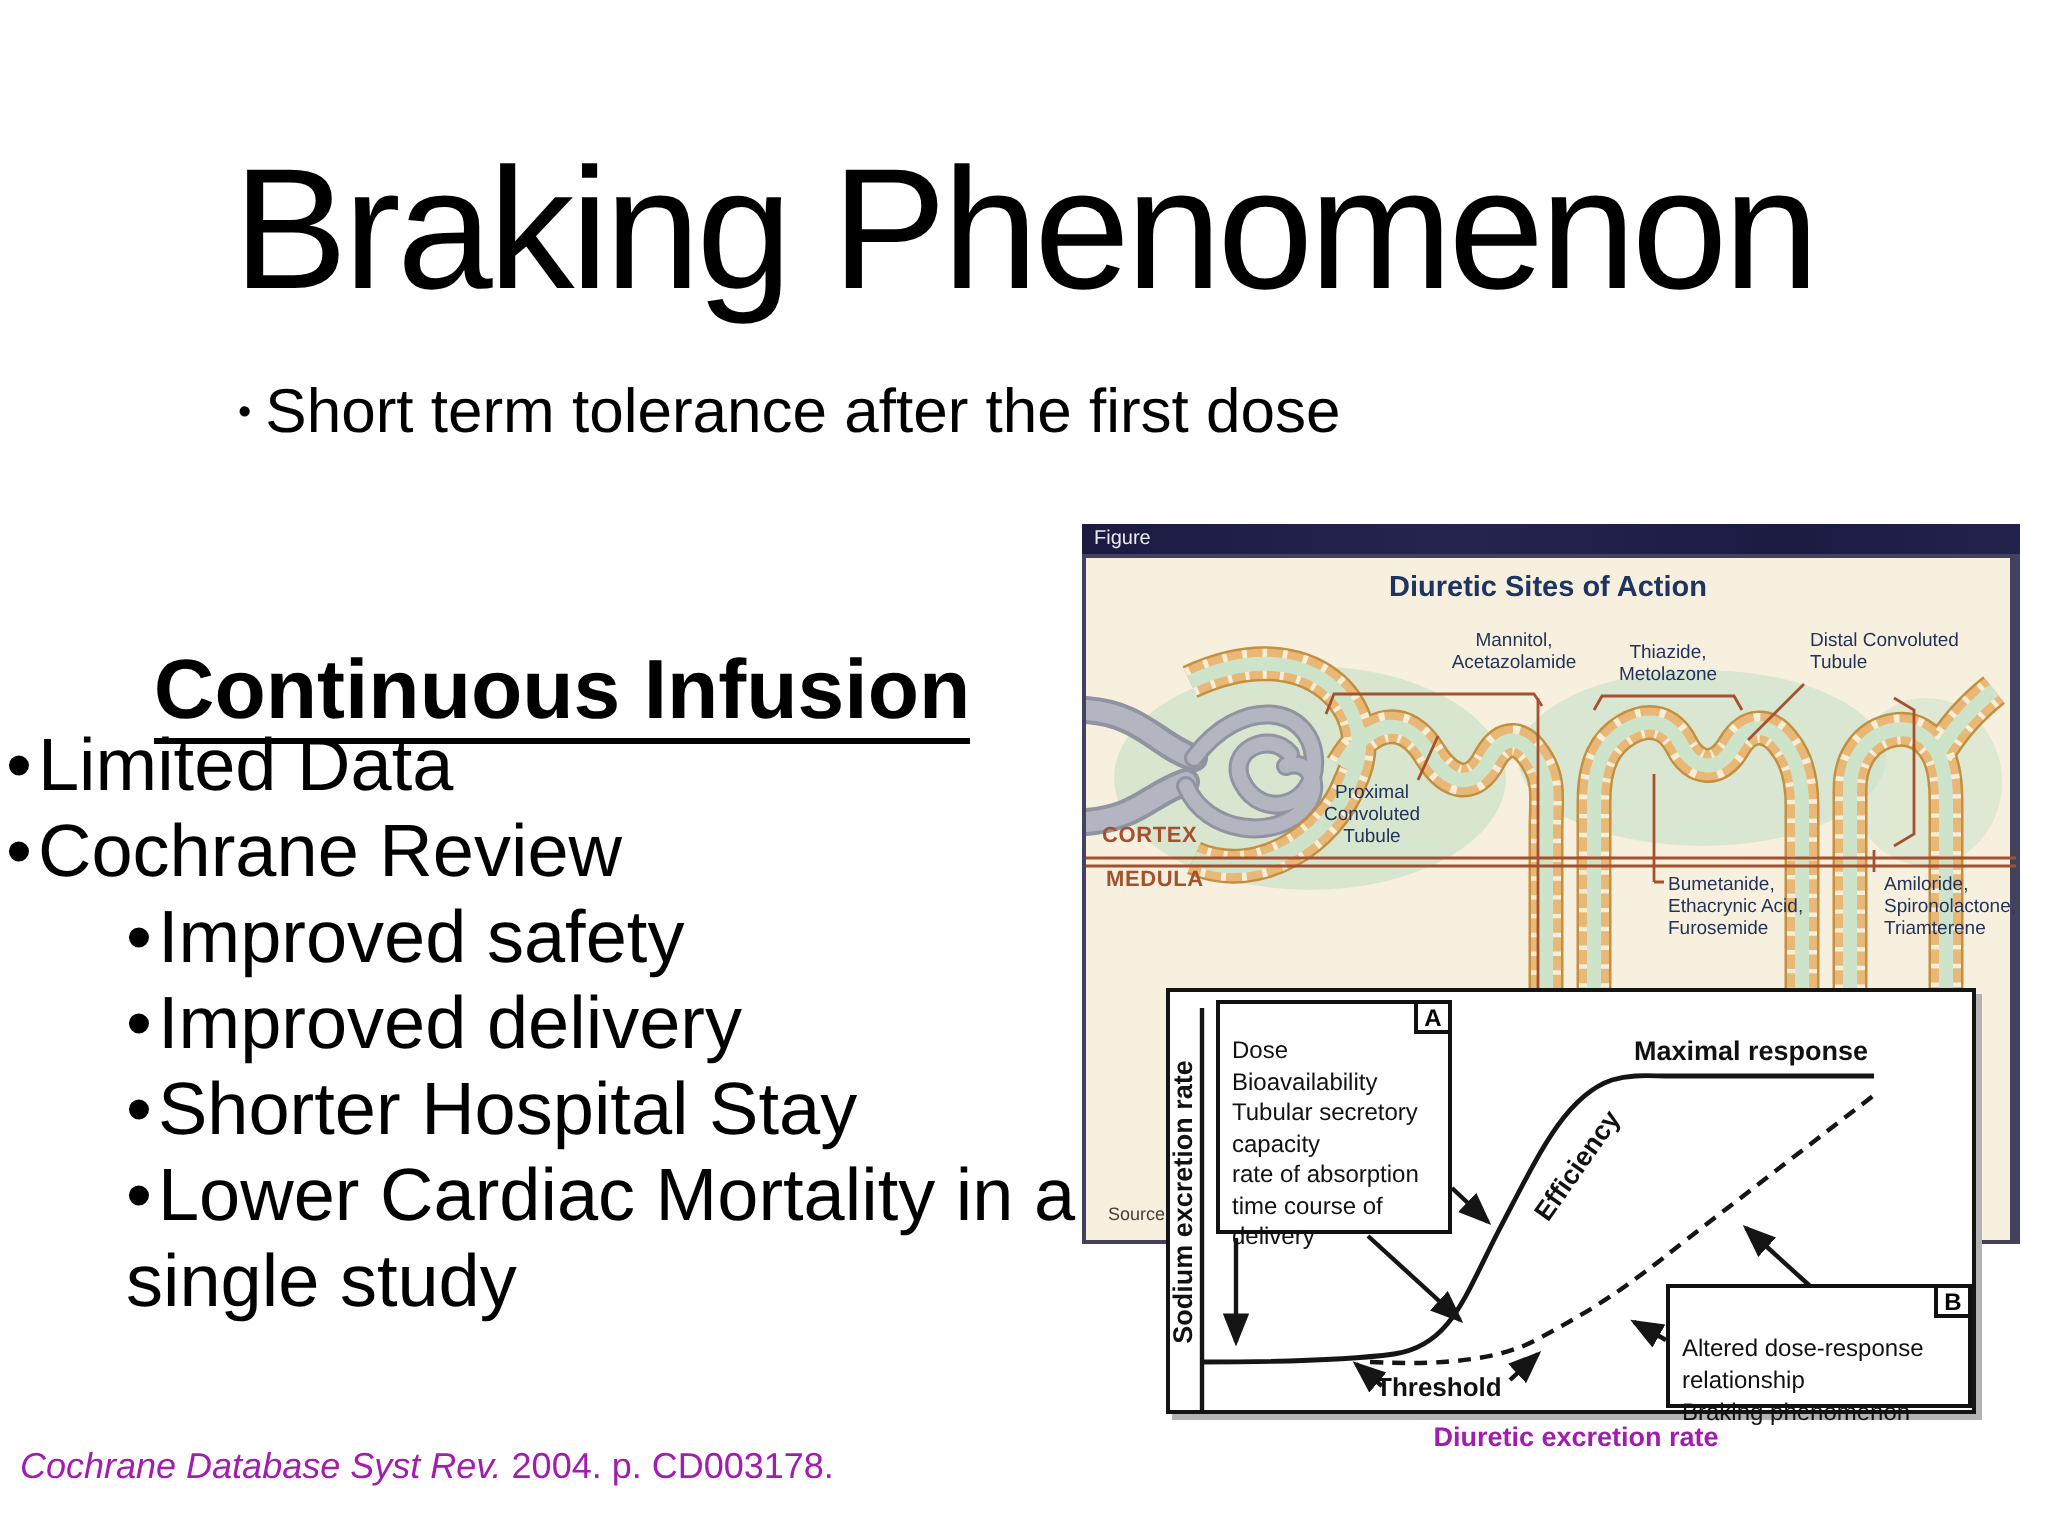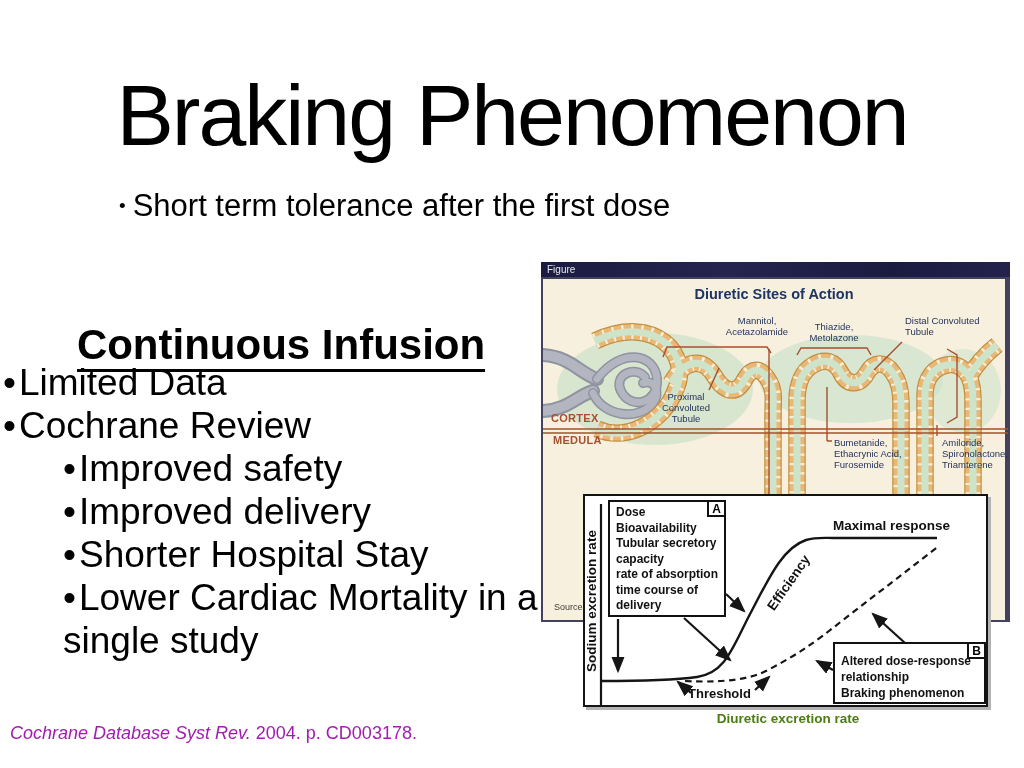--- a/index.html
+++ b/index.html
@@ -36,35 +36,35 @@
   .src{position:absolute;font-size:9px;color:#44403a;}
 
   
   .graph{position:absolute;left:583px;top:494px;z-index:2;width:407px;}
   .gbox{position:relative;width:405px;height:213px;background:#fff;box-sizing:border-box;
         border:2px solid #141414;box-shadow:3px 3px 0 #b3b3b3;}
   .gbox svg{position:absolute;left:0;top:0;}
   .glab{position:absolute;font-weight:bold;color:#111;}
   .ylab{left:-88px;top:97px;width:190px;height:16px;text-align:center;font-size:13.5px;
         transform:rotate(-90deg);}
-  .maxresp{left:248px;top:22px;font-size:13.5px;white-space:nowrap;}
+  .maxresp{left:232px;top:22px;font-size:13.5px;white-space:nowrap;}
   .eff{left:169px;top:79px;width:70px;height:16px;text-align:center;font-size:13.5px;
        transform:rotate(-55deg);}
   .thresh{left:103px;top:190px;font-size:13px;}
   .callout{position:absolute;background:#fff;border:2px solid #111;box-sizing:border-box;}
   .boxA{left:23px;top:4px;width:118px;height:117px;}
   .boxB{left:248px;top:146px;width:153px;height:62px;}
-  .btext{font-size:12px;font-weight:bold;line-height:15.5px;color:#111;
-         padding:3px 4px 0 6px;white-space:pre-line;}
+  .btext{font-size:12px;font-weight:normal;line-height:15.5px;color:#111;
+         padding:3px 4px 0 6px;white-space:pre-line;margin-top:13px;}
   .boxB .btext{font-size:12px;line-height:16px;padding-top:9px;}
   .badge{position:absolute;top:-2px;right:-2px;width:19px;height:17px;background:#fff;
          border:2px solid #111;box-sizing:border-box;text-align:center;
          font-size:12px;font-weight:bold;line-height:14px;}
   .xlab{position:absolute;left:70px;top:217px;width:270px;text-align:center;
-        font-size:13.5px;font-weight:bold;color:#4d7c0f;}
+        font-size:13.5px;font-weight:bold;color:#a21caf;}
 </style>
 </head>
 <body>
 
 <div id="slide">
 
   <h1 class="title">Braking Phenomenon</h1>
 
   <div class="intro">
     <span class="dot">•</span><span>Short term tolerance after the first dose</span>

